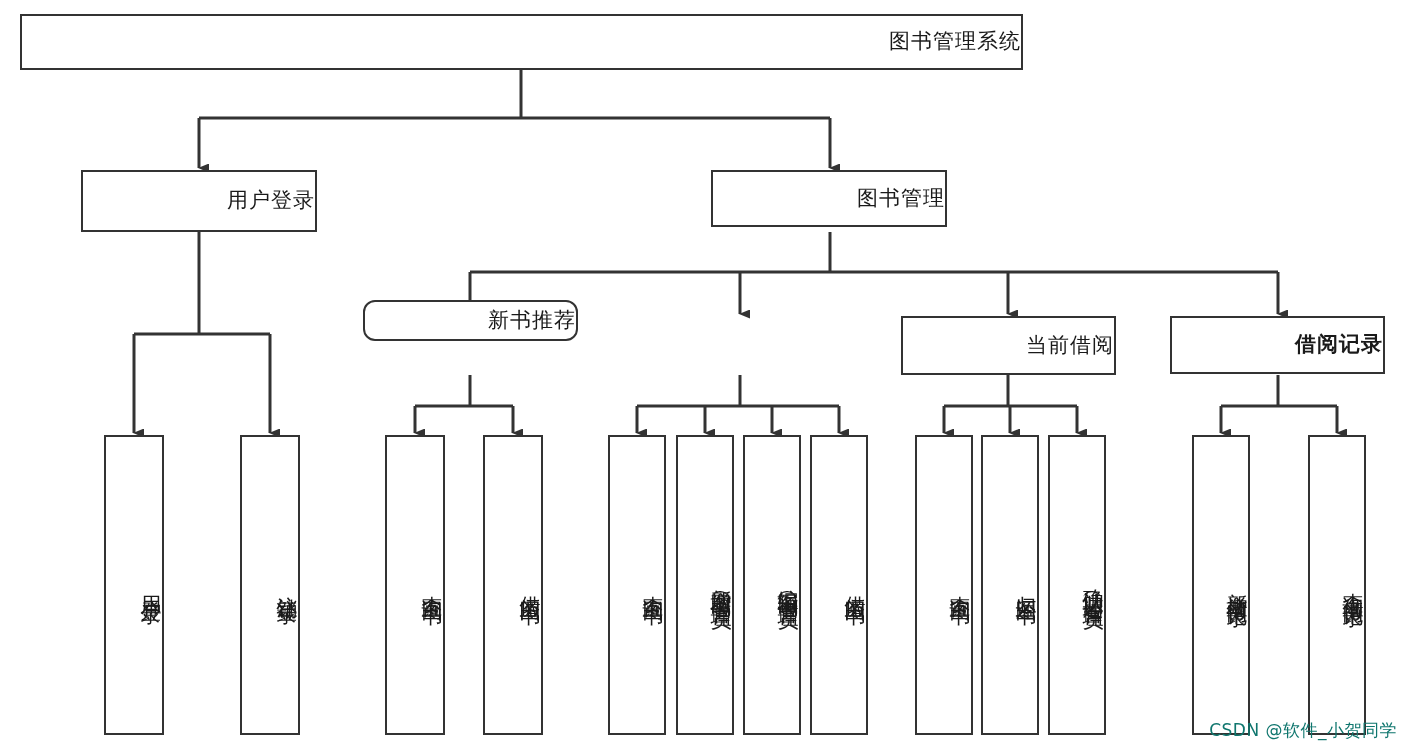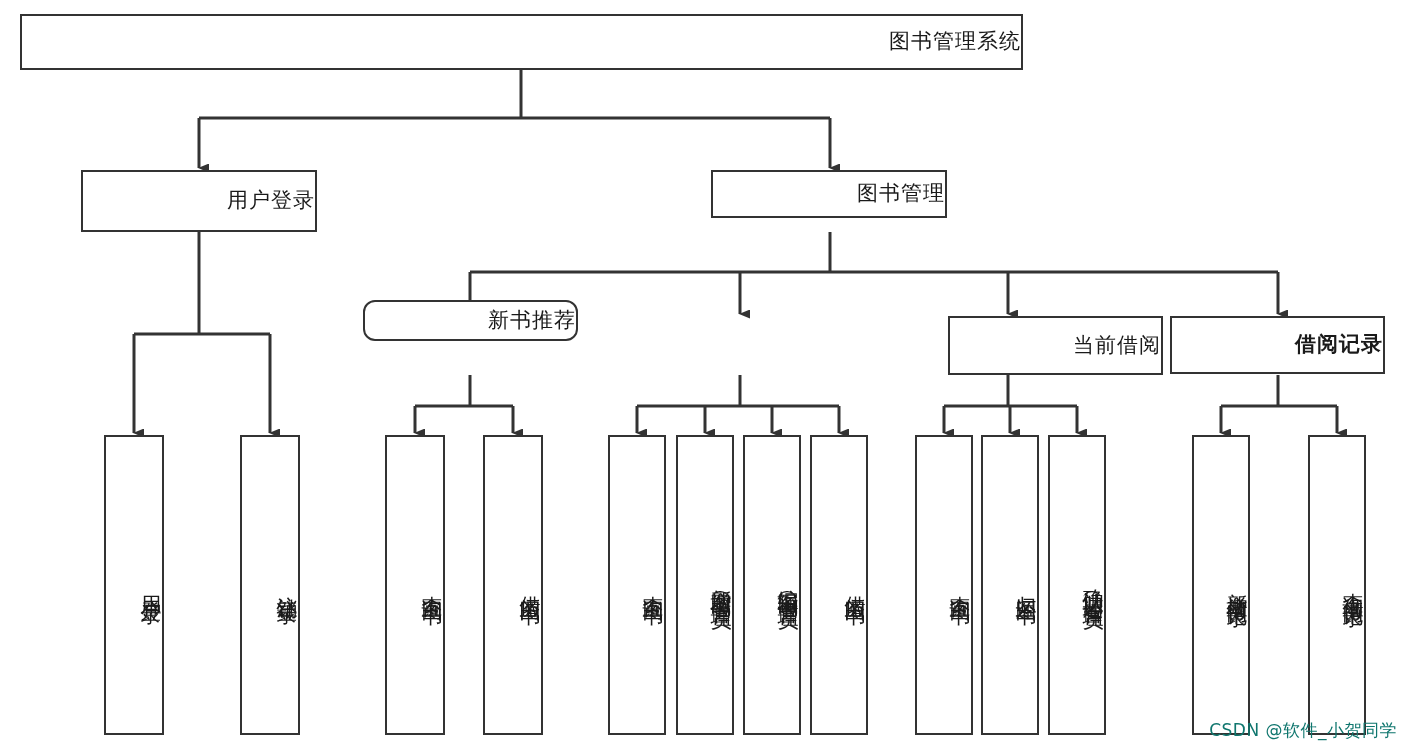--- a/index.html
+++ b/index.html
@@ -120,28 +120,28 @@
     </g>
   </svg>
 
   <div class="node h" style="left:20px; top:14px; width:1003px; height:56px;">
     <span class="lbl">图书管理系统</span>
   </div>
 
   <div class="node h" style="left:81px; top:170px; width:236px; height:62px;">
     <span class="lbl">用户登录</span>
   </div>
-  <div class="node h" style="left:711px; top:170px; width:236px; height:48px;">
+  <div class="node h" style="left:711px; top:170px; width:236px; height:57px;">
     <span class="lbl">图书管理</span>
   </div>
 
   <div class="node h" style="left:363px; top:300px; width:215px; height:41px;border-radius:12px;">
     <span class="lbl">新书推荐</span>
   </div>
-  <div class="node h" style="left:901px; top:316px; width:215px; height:59px;margin-left:47px;">
+  <div class="node h" style="left:901px; top:316px; width:215px; height:59px;">
     <span class="lbl">当前借阅</span>
   </div>
   <div class="node h" style="left:1170px; top:316px; width:215px; height:58px;font-weight:bold;">
     <span class="lbl">借阅记录</span>
   </div>
 
   <div class="node v" style="left:104px; top:435px; width:60px; height:300px;">
     <span class="lbl">用户登录</span>
   </div>
   <div class="node v" style="left:240px; top:435px; width:60px; height:300px;">

